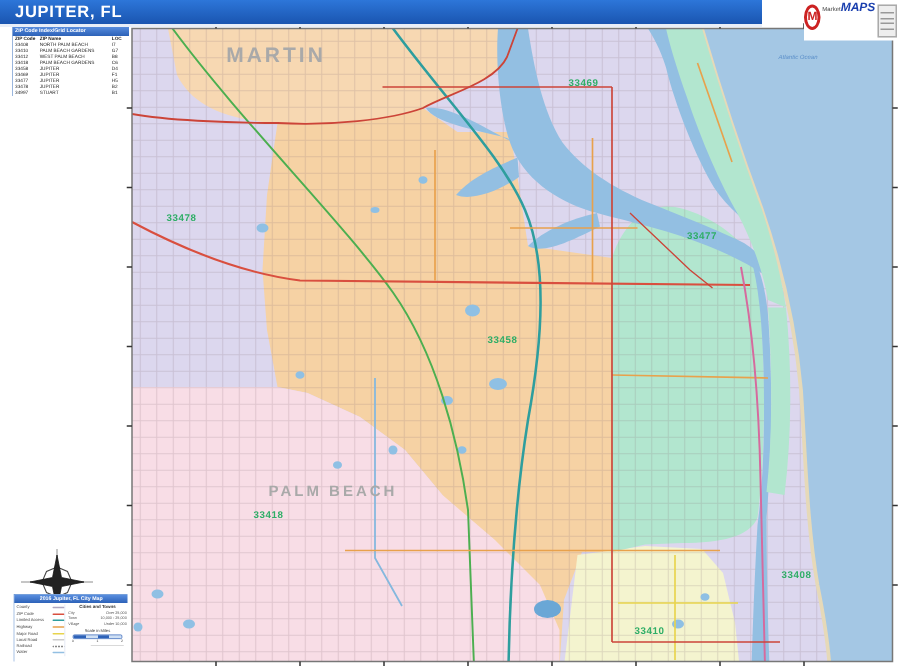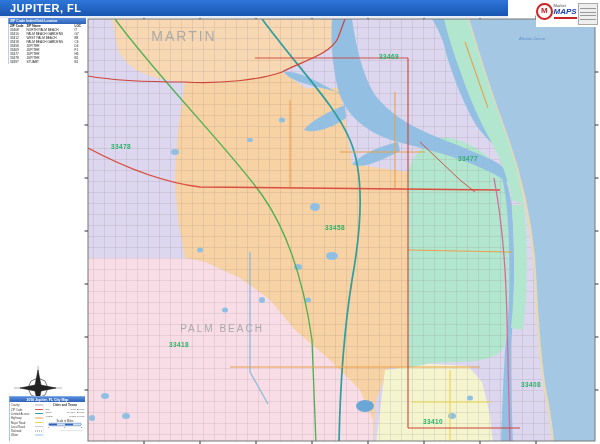--- a/index.html
+++ b/index.html
@@ -12,41 +12,41 @@
     background:linear-gradient(#2d76d9,#1a55b0);
     border-bottom:2px solid #e8eef8;}
   #title-bar .t{color:#fff;font-size:11px;font-weight:bold;
     letter-spacing:.5px;padding:2px 0 0 10px;}
 
   
   #logo{left:536px;top:1px;width:62px;height:26px;background:#fff;
     display:flex;align-items:flex-start;gap:1px;z-index:30;}
   #logo .m-circle{width:13px;height:13px;border:2px solid #cc2222;border-radius:50%;
     color:#cc2222;font-size:8px;font-weight:bold;text-align:center;line-height:12px;margin-top:2px;}
-  #logo .stack{display:flex;flex-direction:column;line-height:1;justify-content:center;}
+  #logo .stack{display:flex;flex-direction:row;line-height:1;justify-content:center;}
   #logo .market{font-size:4px;color:#444;margin-top:3px;}
   #logo .maps{font-size:8px;font-weight:bold;font-style:italic;color:#1a3fae;}
   #logo .tagbar{height:2px;background:#cc2222;margin-top:1px;}
   #logo .info-box{width:17px;height:18px;border:1px solid #aaa;background:#eee;
     margin-top:2px;display:flex;flex-direction:column;justify-content:space-evenly;padding:1px;}
   #logo .info-box i{display:block;height:1px;background:#999;}
 
   
   #zip-table-box{left:8px;top:17px;width:78px;height:47px;overflow:hidden;z-index:20;}
   #zip-table-inner{width:156px;transform:scale(.5);transform-origin:0 0;
     border:1px solid #7a9fd4;background:#fff;}
   #zip-table-title{height:13px;background:linear-gradient(#5a8fe0,#2d62b8);
     color:#fff;font-size:7px;line-height:13px;padding-left:3px;font-weight:bold;}
   table.ziptab{border-collapse:collapse;width:100%;font-size:6.3px;line-height:8px;color:#222;}
   table.ziptab th{text-align:left;font-weight:bold;padding:0 0 0 3px;}
   table.ziptab td{padding:0 0 0 3px;white-space:nowrap;}
   table.ziptab .c1{width:30px;} table.ziptab .c3{width:24px;}
 
   
-  .county-label{color:#a9a9a9;font-weight:normal;letter-spacing:2px;
+  .county-label{color:#a9a9a9;font-weight:bold;letter-spacing:2px;
     transform:translate(-50%,-50%);white-space:nowrap;z-index:12;padding-left:48px;}
   .zip-label{color:#2fae67;font-weight:bold;font-size:6.5px;letter-spacing:.4px;
     transform:translate(-50%,-50%);white-space:nowrap;z-index:12;}
   .ocean-label{color:#5b8fc9;font-style:italic;font-size:4px;
     transform:translate(-50%,-50%);white-space:nowrap;z-index:12;}
 
   
   #legend-box{left:9px;top:396px;width:76px;height:45px;overflow:hidden;z-index:20;}
   #legend-inner{width:152px;height:90px;transform:scale(.5);transform-origin:0 0;
     border:1px solid #5588cc;background:#fff;}

